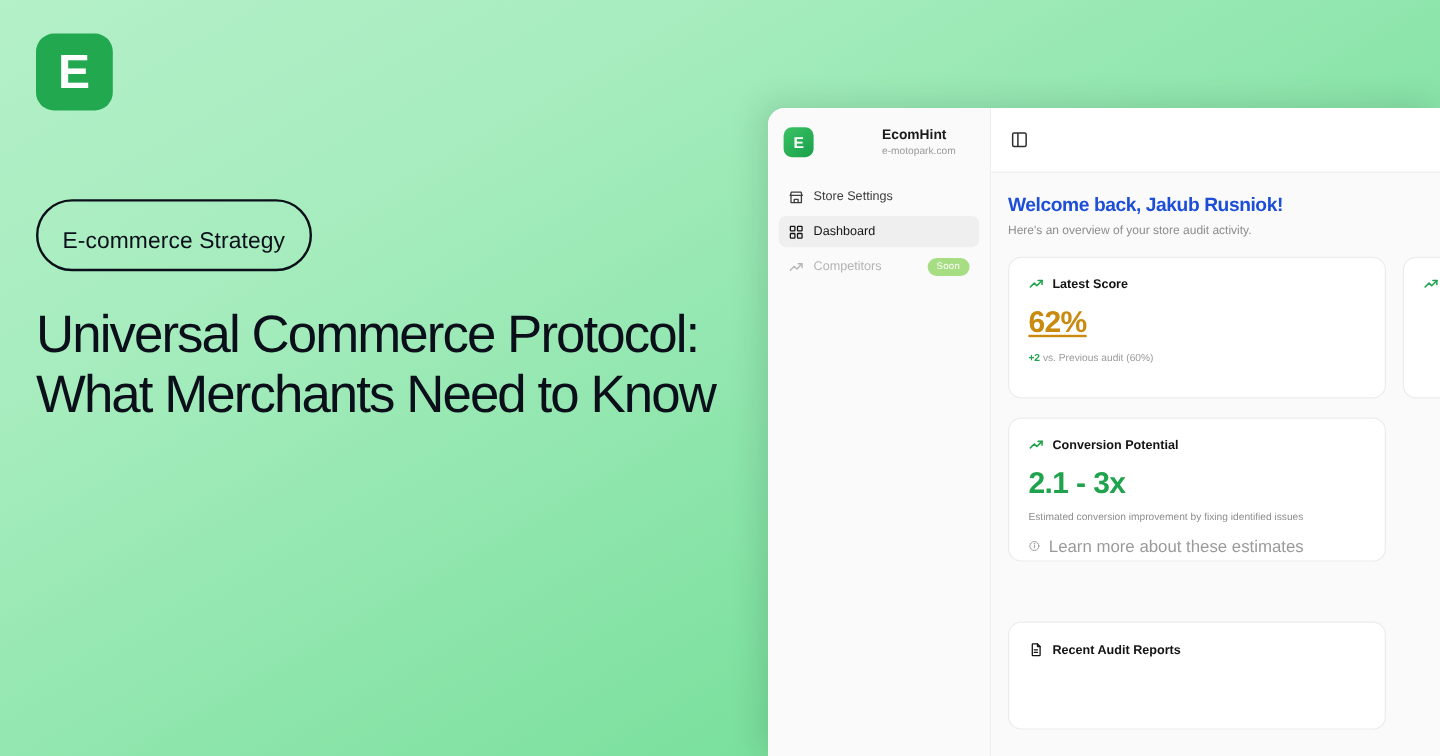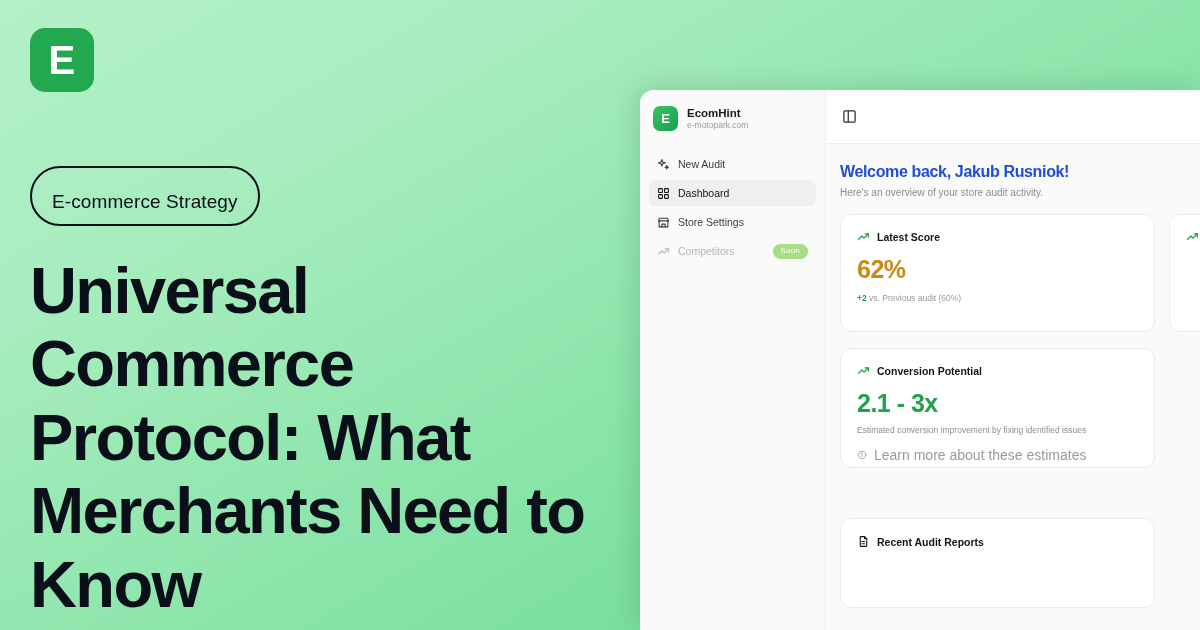--- a/index.html
+++ b/index.html
@@ -46,23 +46,23 @@
     border: 2px solid #0a0f1a;
     border-radius: 999px;
     font-size: 19px;
     font-weight: normal;
     color: #0a0f1a;
     letter-spacing: 0.1px;
   }
 
   .headline {
     margin-top: 28px;
-    font-size: 65px;
+    font-size: 44px;
     line-height: 1.13;
-    font-weight: bold;
+    font-weight: normal;
     color: #0a0f1a;
     letter-spacing: -1.6px;
     max-width: 600px;
   }
 
   
   .app-window {
     position: absolute;
     left: 640px; top: 90px;
     width: 560px; height: 540px;
@@ -95,21 +95,21 @@
     flex: 0 0 25px;
     border-radius: 7px;
     background: linear-gradient(140deg, #3cc265, #18a04a);
     color: #fff;
     font-size: 13px;
     font-weight: bold;
     line-height: 25px;
     text-align: center;
   }
 
-  .brand-text { min-width: 0; }
+  .brand-text { min-width: 0; margin-left: 48px; }
   .brand-name {
     font-size: 11.5px;
     font-weight: bold;
     color: #1a1a1a;
     line-height: 1.25;
   }
   .brand-domain {
     font-size: 8.5px;
     color: #9a9a9a;
     line-height: 1.3;
@@ -216,21 +216,21 @@
   }
   .card-head svg { width: 13px; height: 13px; display: block; }
 
   .metric {
     margin-top: 14px;
     font-size: 25px;
     font-weight: bold;
     letter-spacing: -0.5px;
     line-height: 1;
   }
-  .metric.amber { color: #c98a0e; }
+  .metric.amber { color: #c98a0e; text-decoration: underline; }
   .metric.green { color: #1fa34c; }
 
   .metric-note {
     margin-top: 11px;
     font-size: 8.5px;
     color: #9a9a9a;
   }
   .metric-note .delta { color: #1fa34c; font-weight: bold; }
 
   .metric-desc {
@@ -278,52 +278,43 @@
     <div class="sidebar">
 
       <div class="brand">
         <div class="brand-logo">E</div>
         <div class="brand-text">
           <div class="brand-name">EcomHint</div>
           <div class="brand-domain">e-motopark.com</div>
         </div>
       </div>
 
+
       <div class="nav-item">
         <span class="nav-icon">
           <svg viewBox="0 0 24 24" fill="none" stroke="currentColor" stroke-width="2" stroke-linecap="round" stroke-linejoin="round">
-            <path d="M9 3l1.6 4.4L15 9l-4.4 1.6L9 15l-1.6-4.4L3 9l4.4-1.6z"></path>
-            <path d="M18 14l.9 2.1L21 17l-2.1.9L18 20l-.9-2.1L15 17l2.1-.9z"></path>
+            <path d="M3 9l1.5-5h15L21 9"></path>
+            <path d="M4 9v11h16V9"></path>
+            <path d="M3 9h18"></path>
+            <path d="M9 20v-5h6v5"></path>
           </svg>
         </span>
-        <span class="nav-label">New Audit</span>
+        <span class="nav-label">Store Settings</span>
       </div>
 
       <div class="nav-item active">
         <span class="nav-icon">
           <svg viewBox="0 0 24 24" fill="none" stroke="currentColor" stroke-width="2" stroke-linejoin="round">
             <rect x="3" y="3" width="7" height="7" rx="1"></rect>
             <rect x="14" y="3" width="7" height="7" rx="1"></rect>
             <rect x="3" y="14" width="7" height="7" rx="1"></rect>
             <rect x="14" y="14" width="7" height="7" rx="1"></rect>
           </svg>
         </span>
         <span class="nav-label">Dashboard</span>
-      </div>
-
-      <div class="nav-item">
-        <span class="nav-icon">
-          <svg viewBox="0 0 24 24" fill="none" stroke="currentColor" stroke-width="2" stroke-linecap="round" stroke-linejoin="round">
-            <path d="M3 9l1.5-5h15L21 9"></path>
-            <path d="M4 9v11h16V9"></path>
-            <path d="M3 9h18"></path>
-            <path d="M9 20v-5h6v5"></path>
-          </svg>
-        </span>
-        <span class="nav-label">Store Settings</span>
       </div>
 
       <div class="nav-item muted">
         <span class="nav-icon">
           <svg viewBox="0 0 24 24" fill="none" stroke="currentColor" stroke-width="2" stroke-linecap="round" stroke-linejoin="round">
             <polyline points="3 17 9 11 13 15 21 7"></polyline>
             <polyline points="15 7 21 7 21 13"></polyline>
           </svg>
         </span>
         <span class="nav-label">Competitors</span>

